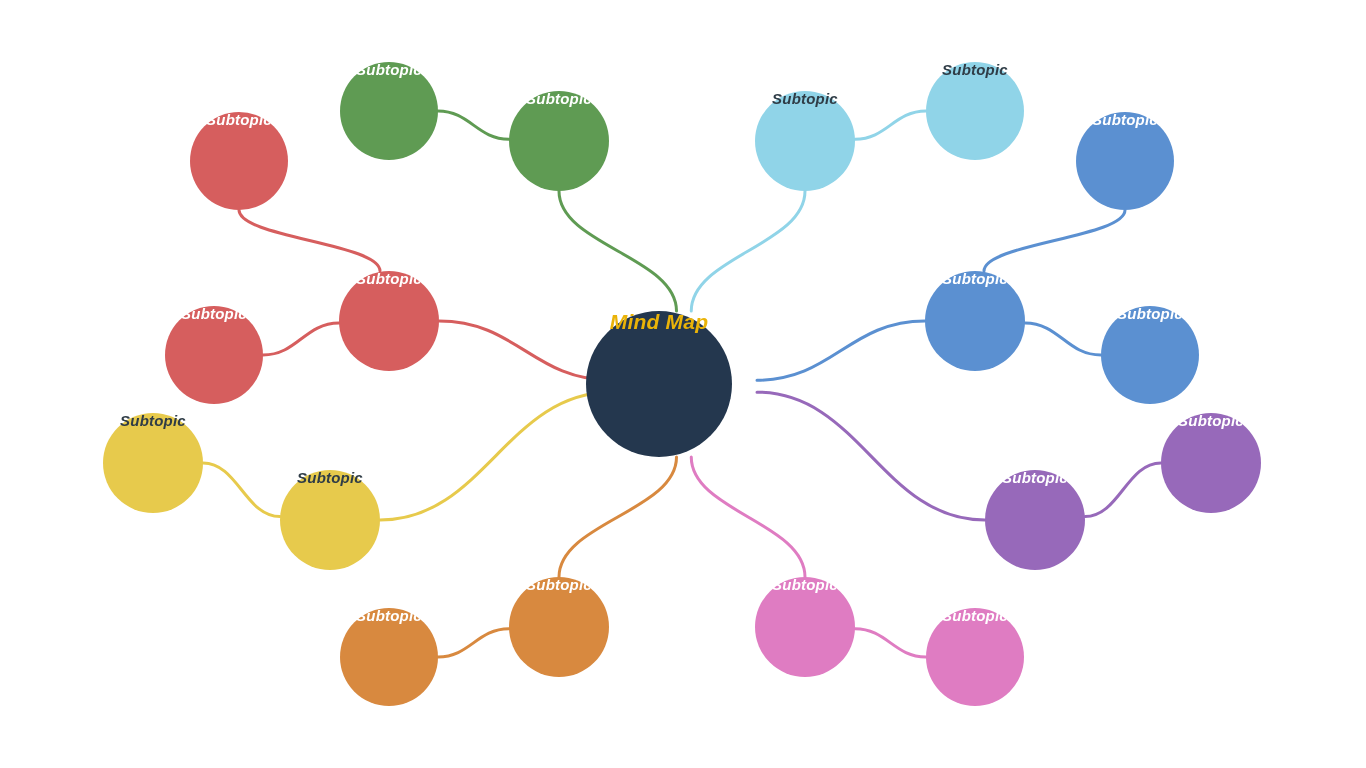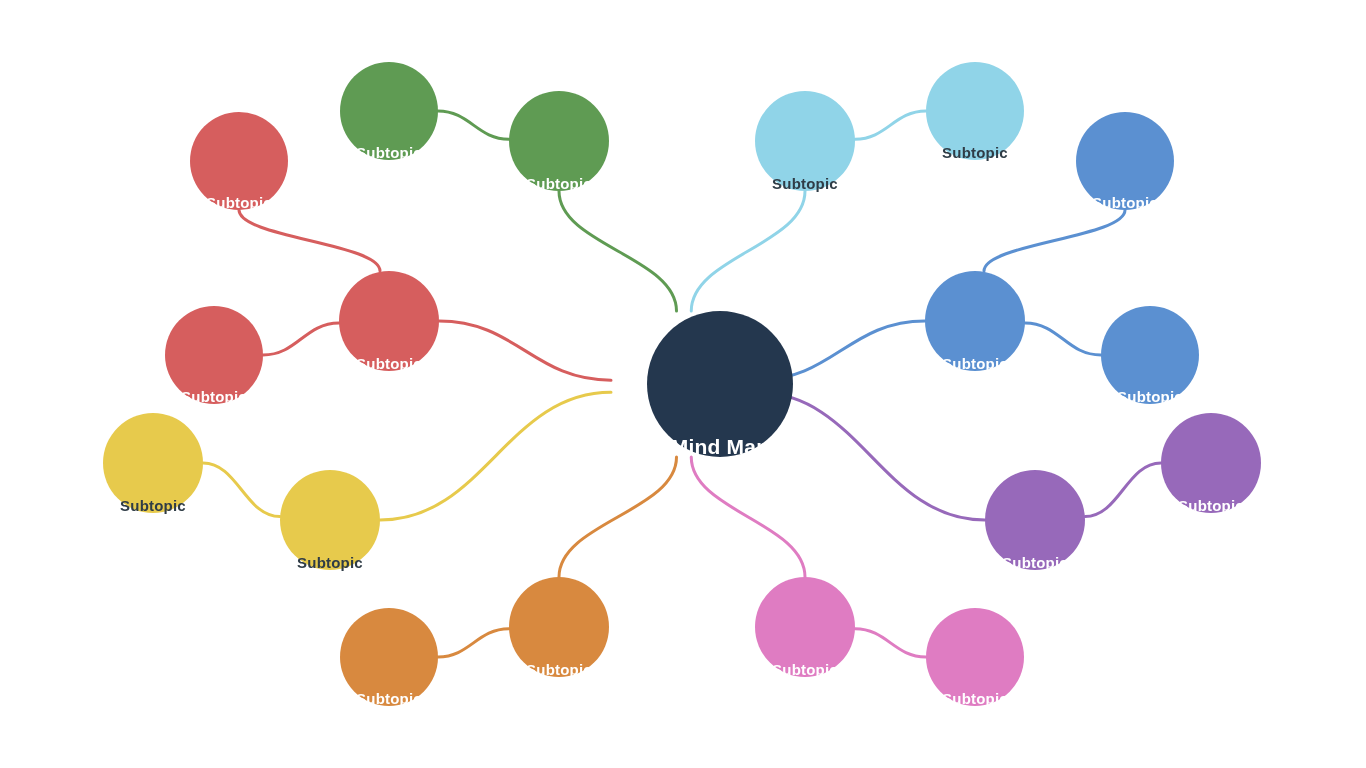--- a/index.html
+++ b/index.html
@@ -27,26 +27,27 @@
     left: 0;
     top: 0;
     width: 1366px;
     height: 768px;
   }
   .node {
     position: absolute;
     transform: translate(-50%, -50%);
     border-radius: 50%;
     display: flex;
-    align-items: flex-end;
+    align-items: flex-start;
     justify-content: center;
     font-weight: 700;
     text-align: center;
     cursor: pointer;
     user-select: none;
+    font-style: italic;
   }
   .node .node-label {
     line-height: 1;
     letter-spacing: 0.2px;
   }
 </style>
 </head>
 <body>
 
 <div class="canvas">
@@ -118,17 +119,17 @@
       </div>
       <div class="node" style="left: 389px; top: 657px; width: 98px; height: 98px; background: rgb(216, 137, 63); color: rgb(255, 255, 255); font-size: 15px;">
         <span class="node-label">Subtopic</span>
       </div>
       <div class="node" style="left: 330px; top: 520px; width: 100px; height: 100px; background: rgb(231, 202, 76); color: rgb(47, 60, 70); font-size: 15px;">
         <span class="node-label">Subtopic</span>
       </div>
       <div class="node" style="left: 153px; top: 463px; width: 100px; height: 100px; background: rgb(231, 202, 76); color: rgb(47, 60, 70); font-size: 15px;">
         <span class="node-label">Subtopic</span>
       </div>
-      <div class="node" style="left: 720px; top: 384px; width: 146px; height: 146px; background: rgb(36, 55, 78); color: #ffffff; font-size: 21px;">
+      <div class="node" style="left: 659px; top: 384px; width: 146px; height: 146px; background: rgb(36, 55, 78); color: #eab308; font-size: 21px;">
         <span class="node-label">Mind Map</span>
       </div>
     </div>
 </div>
 
 </body></html>

